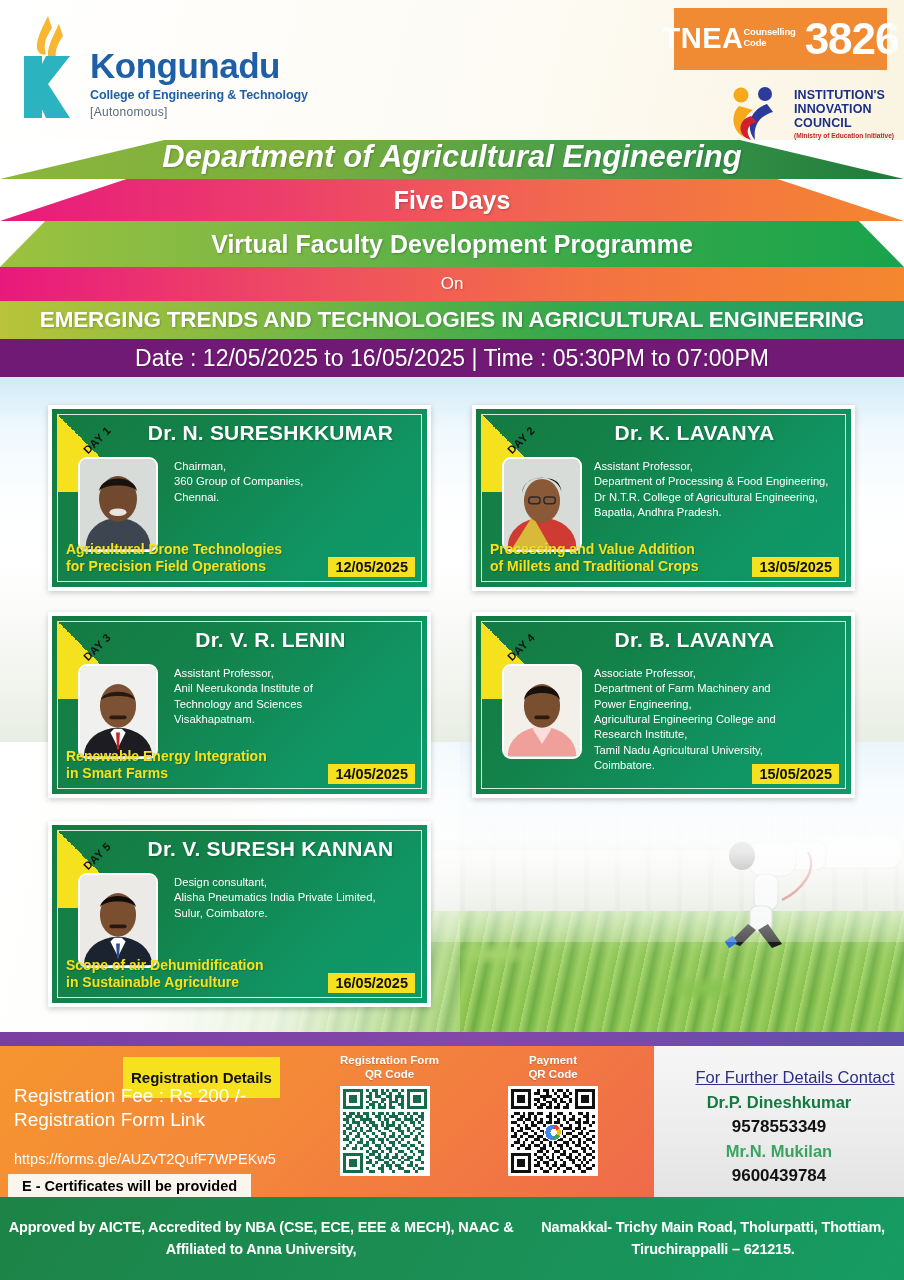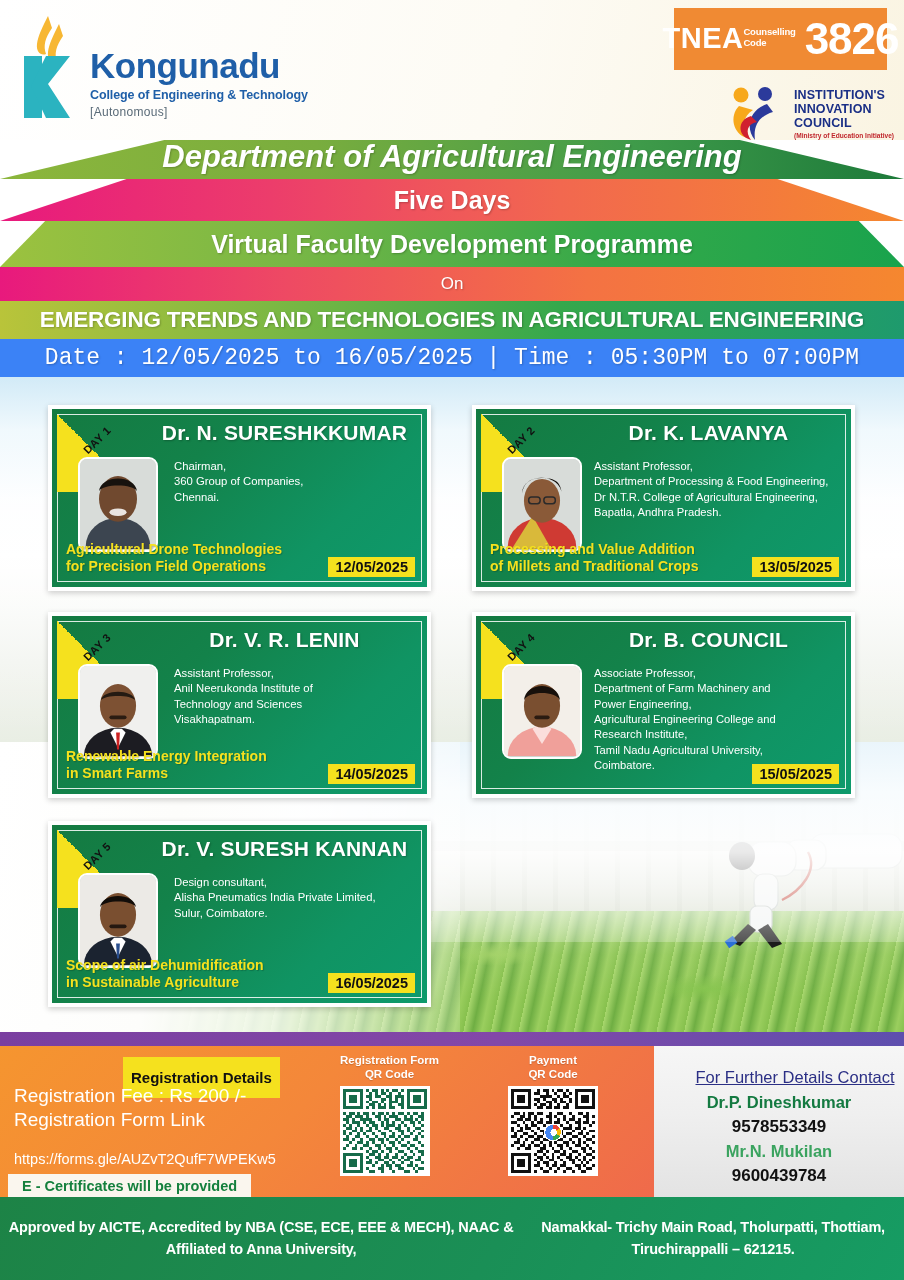--- a/index.html
+++ b/index.html
@@ -61,21 +61,21 @@
   .band3 span { font-size:25px; }
 
   .band4 { top:132px; height:34px;
     background:linear-gradient(90deg,#e8197d 0%,#ee4a63 32%,#f47243 65%,#f5872f 100%); }
   .band4 span { font-size:17px; font-weight:normal; }
 
   .band5 { top:166px; height:38px;
     background:linear-gradient(90deg,#b9c43a 0%,#7cb843 30%,#35a84c 62%,#1e9a6d 100%); }
   .band5 span { font-size:22.5px; letter-spacing:-0.2px; }
 
-  .band6 { top:204px; height:38px; background:#3b82f6;font-family:Liberation Mono, monospace; }
+  .band6 { top:204px; height:38px; background:#701a75; }
   .band6 span { font-size:23px; font-weight:normal; }
 
   
   .midbg {
     position:absolute; left:0; top:371px; width:904px; height:661px; z-index:1;
     background:
       linear-gradient(180deg, rgba(205,232,246,0.95) 0%, rgba(240,249,253,0.9) 9%, rgba(255,255,255,0.75) 20%, rgba(255,255,255,0.25) 40%, rgba(255,255,255,0) 55%),
       linear-gradient(180deg, #ecf6fb 0%, #f7fbfd 14%, #ffffff 28%, #f2f4ef 44%, #e9eee4 56%, #dfe9d6 66%, #ffffff 100%);
     overflow:hidden;
   }
@@ -121,21 +121,21 @@
   .c5 { left:48px;  top:450px; width:383px; height:186px; }
 
   .ribbon { position:absolute; left:5px; top:5px; width:78px; height:78px;
     background:linear-gradient(to bottom left, transparent 50%, #f5e11e 50%); }
   .ribbon span { position:absolute; left:2px; top:20px; width:76px; text-align:center;
     transform:rotate(-45deg); transform-origin:center;
     font-size:11px; font-weight:bold; color:#111; letter-spacing:0.4px; }
 
   .sp-name { position:absolute; top:12px; width:100%; text-align:center; color:#fff;
     font-size:21px; font-weight:bold; letter-spacing:0.2px; text-shadow:1px 1px 2px rgba(0,0,0,0.25); }
-  .sp-name.shift { padding-left:62px;margin-left:14px; }
+  .sp-name.shift { padding-left:62px; }
   .sp-photo { position:absolute; left:26px; top:48px; width:80px; height:95px;
     border-radius:9px; border:2px solid #fff; overflow:hidden; background:#cfd6d0; }
   .sp-photo .ph-bg { position:absolute; inset:0; }
   .sp-aff { position:absolute; left:122px; top:50px; right:10px; color:#fff;
     font-size:11.3px; line-height:1.37; }
   .sp-aff.wide { left:118px; font-size:11.2px; }
   .sp-topic { position:absolute; left:14px; bottom:12px; color:#f5e11e;
     font-size:14px; font-weight:bold; line-height:1.2; text-shadow:1px 1px 1px rgba(0,0,0,0.2); }
   .sp-date { position:absolute; right:12px; bottom:10px; background:#f5e11e; color:#111;
     font-size:14.5px; font-weight:bold; padding:2px 7px; }
@@ -150,21 +150,21 @@
     background:linear-gradient(135deg,#f5952f 0%,#f4873a 45%,#ef6a4b 100%);
     position:relative; }
   .reg-right { width:250px; height:151px;
     background:linear-gradient(180deg,#f6f6f6 0%,#efefef 45%,#e3e3e3 100%);
     position:relative; }
 
   .reg-title { position:absolute; left:123px; top:11px; background:#f5e11e; color:#111;
     font-size:15px; font-weight:bold; padding:12px 8px; }
   .reg-fee { position:absolute; left:14px; top:38px; color:#fff; font-size:19px; line-height:1.28; }
   .reg-link { position:absolute; left:14px; top:105px; color:#ffffff; font-size:14.5px; }
-  .reg-cert { position:absolute; left:8px; top:128px; background:#faf6ee; color:#15803d;
+  .reg-cert { position:absolute; left:8px; top:128px; background:#faf6ee; color:#000000;
     font-size:14.5px; font-weight:bold; padding:4px 14px; }
 
   .qr-block { position:absolute; text-align:center; }
   .qr-lbl { color:#fff; font-size:11.5px; font-weight:bold; line-height:1.2; text-shadow:0 1px 1px rgba(0,0,0,0.18); }
   .qr-img { margin-top:4px; width:90px; height:90px; background:#fff; padding:3px; }
   .qr1 { left:340px; top:8px; }
   .qr2 { left:508px; top:8px; }
 
   .contact-title { position:absolute; left:0; right:0; top:22px; text-align:center;
     color:#2b2f85; font-size:16.5px; text-decoration:underline;padding-left:32px; }
@@ -341,21 +341,21 @@
       <div class="sp-aff">Assistant Professor,<br>Anil Neerukonda Institute of<br>Technology and Sciences<br>Visakhapatnam.</div>
       <div class="sp-topic">Renewable Energy Integration<br>in Smart Farms</div>
       <div class="sp-date">14/05/2025</div>
     </div>
 
     <div class="card c4">
       <div class="card-inner"></div>
       <div class="ribbon">
         <span>DAY 4</span>
       </div>
-      <div class="sp-name shift">Dr. B. COUNCIL</div>
+      <div class="sp-name shift">Dr. B. LAVANYA</div>
       <div class="sp-photo">
         <svg class="ph-bg" viewBox="0 0 80 95" preserveAspectRatio="none">
           <rect width="80" height="95" fill="#f3efe9"></rect>
           <ellipse cx="40" cy="94" rx="36" ry="30" fill="#f0a09a"></ellipse>
           <path d="M30 66 L40 82 L50 66 L44 62 L36 62 Z" fill="#fbdedc"></path>
           <ellipse cx="40" cy="42" rx="19" ry="23" fill="#7a4f30"></ellipse>
           <path d="M21 36 C23 16, 57 16, 59 36 C54 26, 26 26, 21 36 Z" fill="#17100b"></path>
           <rect x="32" y="52" width="16" height="4" rx="2" fill="#2a1b11"></rect>
         </svg>
       </div>

